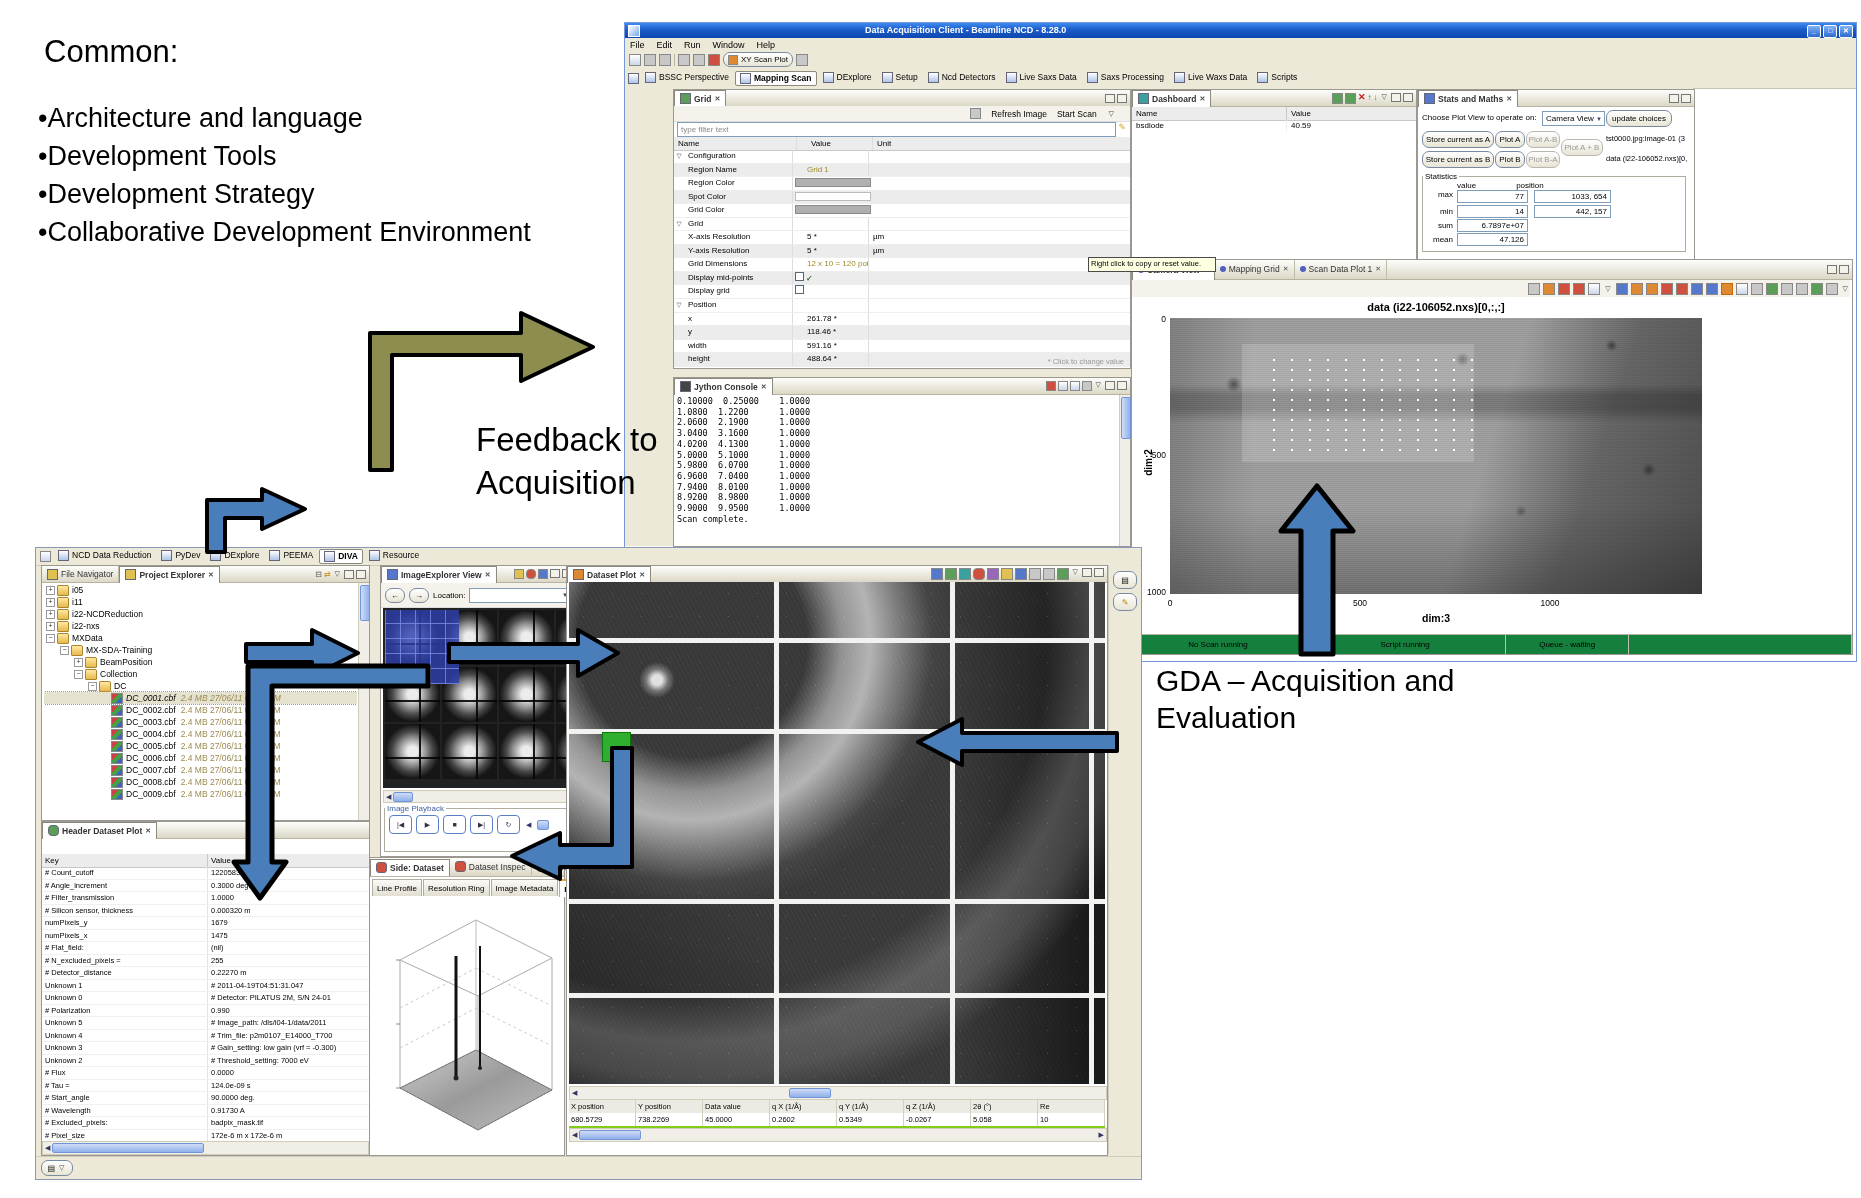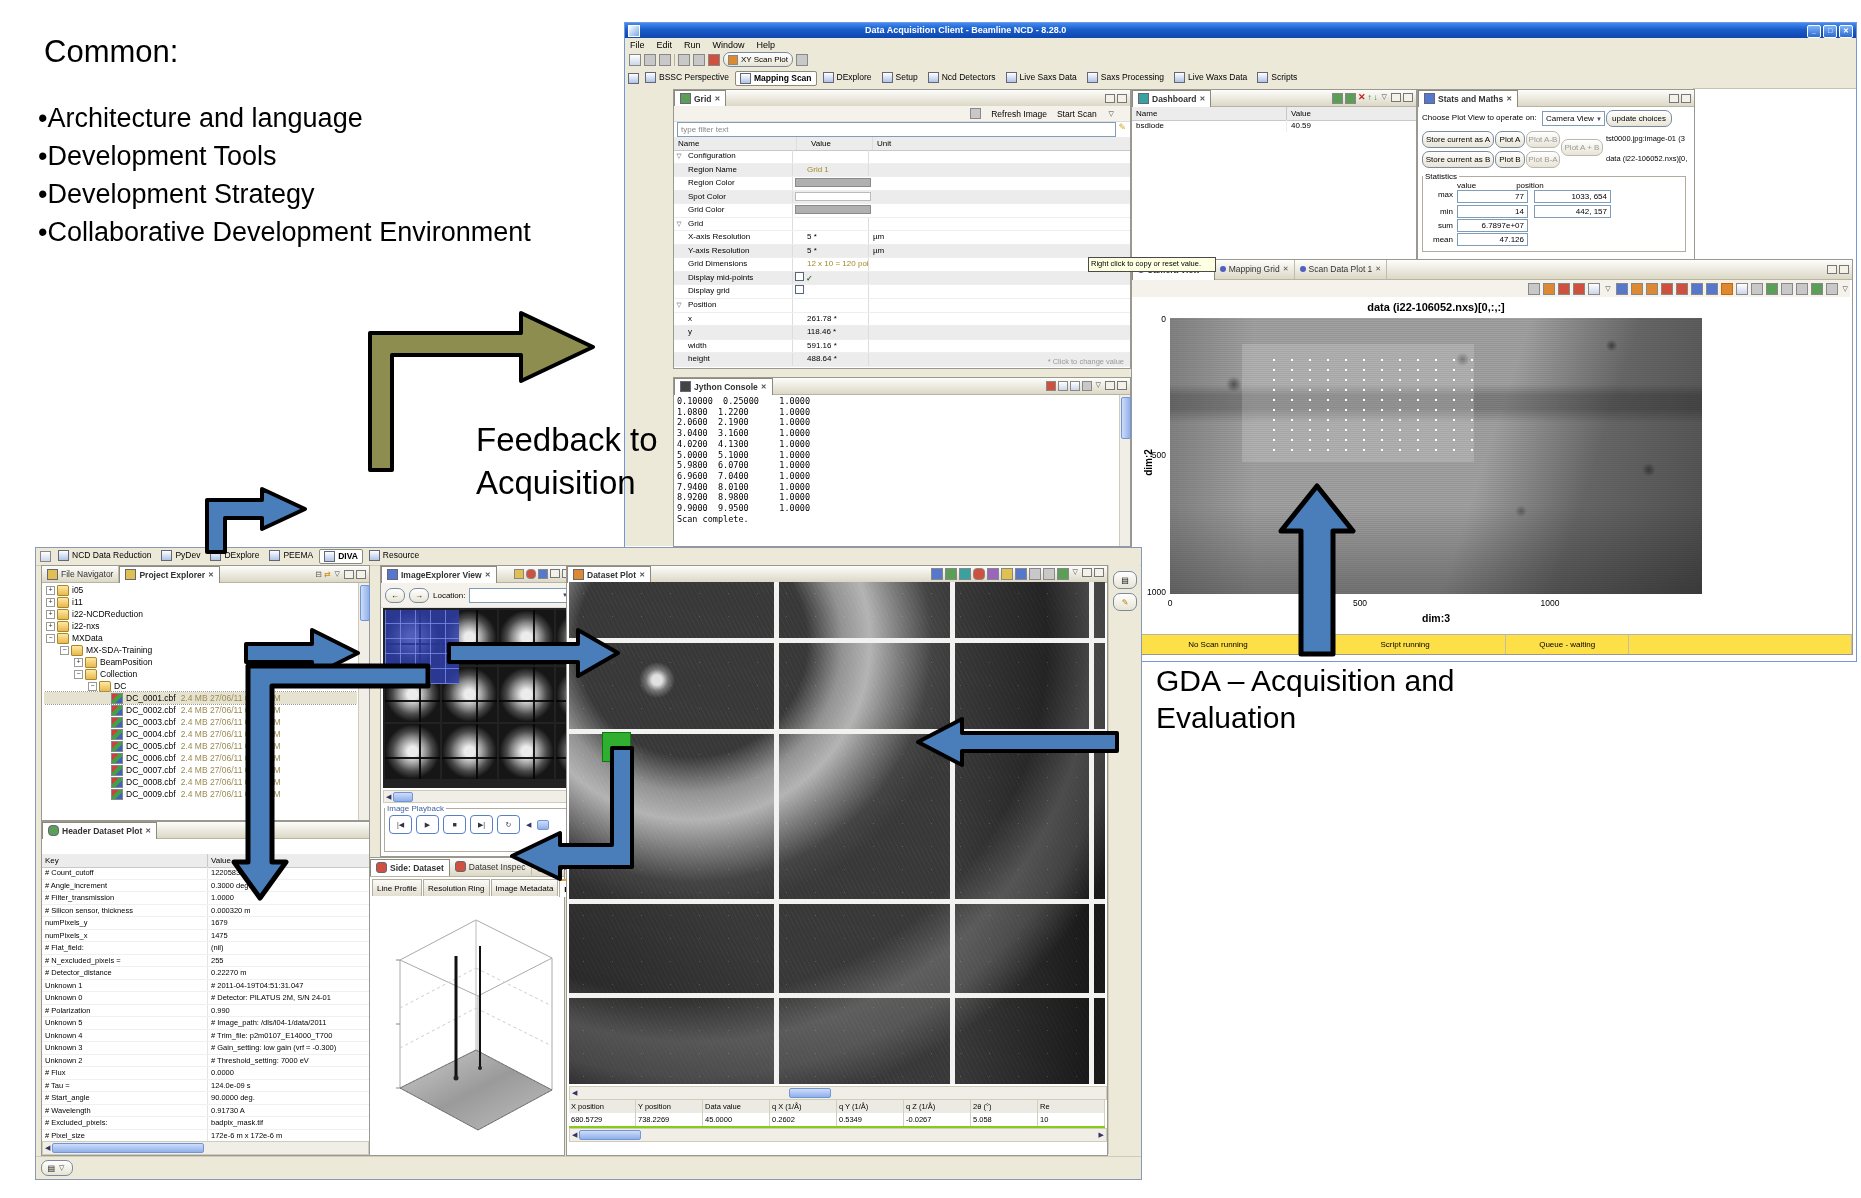--- a/index.html
+++ b/index.html
@@ -91,32 +91,32 @@
       linear-gradient(108deg, transparent 58%, rgba(45,45,45,.5) 76%, rgba(22,22,22,.6) 100%),
       linear-gradient(180deg, transparent 68%, rgba(55,55,55,.45) 100%),
       linear-gradient(90deg, rgba(70,70,70,.35), transparent 16%),
       repeating-linear-gradient(0deg, rgba(0,0,0,.05) 0 1px, rgba(255,255,255,.04) 1px 2px);}
   #scan-region{position:absolute;left:72px;top:26px;width:232px;height:118px;background:rgba(255,255,255,.17);}
   #scan-dots{position:absolute;left:95px;top:37px;width:217px;height:101px;
     background-image:radial-gradient(circle 1.3px, #fff 1.1px, transparent 1.5px);
     background-size:18px 10px;}
   .ytick{position:absolute;left:6px;width:28px;text-align:right;font-size:8.5px;}
   .xtick{position:absolute;top:338px;font-size:8.5px;text-align:center;}
-  #cam-status{position:absolute;left:0;right:0;bottom:0;height:19px;background:#fde047;border-top:1px solid #b8b4a2;
+  #cam-status{position:absolute;left:0;right:0;bottom:0;height:19px;background:#15803d;border-top:1px solid #b8b4a2;
               display:flex;font-size:8px;}
   #cam-status .scell{border-right:1px solid #c2beac;display:flex;align-items:center;justify-content:center;}
   #cam-status .scell:nth-child(1){width:24%;} #cam-status .scell:nth-child(2){width:28%;}
   #cam-status .scell:nth-child(3){width:17%;} #cam-status .scell:nth-child(4){width:31%;}
 
   
   #wb-win{left:35px;top:547px;width:1105px;height:631px;border:1px solid #8a98b8;}
   #wb-persp{position:absolute;left:0;top:0;right:0;height:17px;display:flex;gap:3px;align-items:center;
             padding-left:4px;font-size:8.5px;border-bottom:1px solid #cfcbbb;}
   .trow{display:flex;align-items:center;height:12px;font-size:8.5px;white-space:nowrap;}
-  .trow.sel{background:#e6e2d0;outline:1px dotted #999;}
+  .trow.sel{background:#e6e2d0;outline:1px dotted #999;font-style:italic;}
   .tws{display:inline-block;width:7px;height:7px;line-height:6px;font-size:7px;text-align:center;color:#333;margin-right:2px;}
   .tws.box{border:1px solid #999;background:#fff;}
   .ticn{display:inline-block;width:10px;height:9px;margin-right:3px;}
   .ticn.fold{background:linear-gradient(#ffe9a0,#e8b84d);border:1px solid #a8862c;border-radius:1px 2px 1px 1px;}
   .ticn.cbf{background:linear-gradient(135deg,#d04040 0 33%,#44a044 33% 66%,#4060c8 66%);border:1px solid #888;}
   .tmeta{color:#9a8a50;margin-left:5px;}
   .hrow{display:flex;height:11.5px;line-height:11.5px;font-size:7.5px;border-bottom:1px solid #f0f0f0;white-space:nowrap;}
   .hkey{width:162px;overflow:hidden;border-right:1px solid #e4e4e4;padding-left:3px;}
   .hval{flex:1;overflow:hidden;padding-left:3px;}
 

